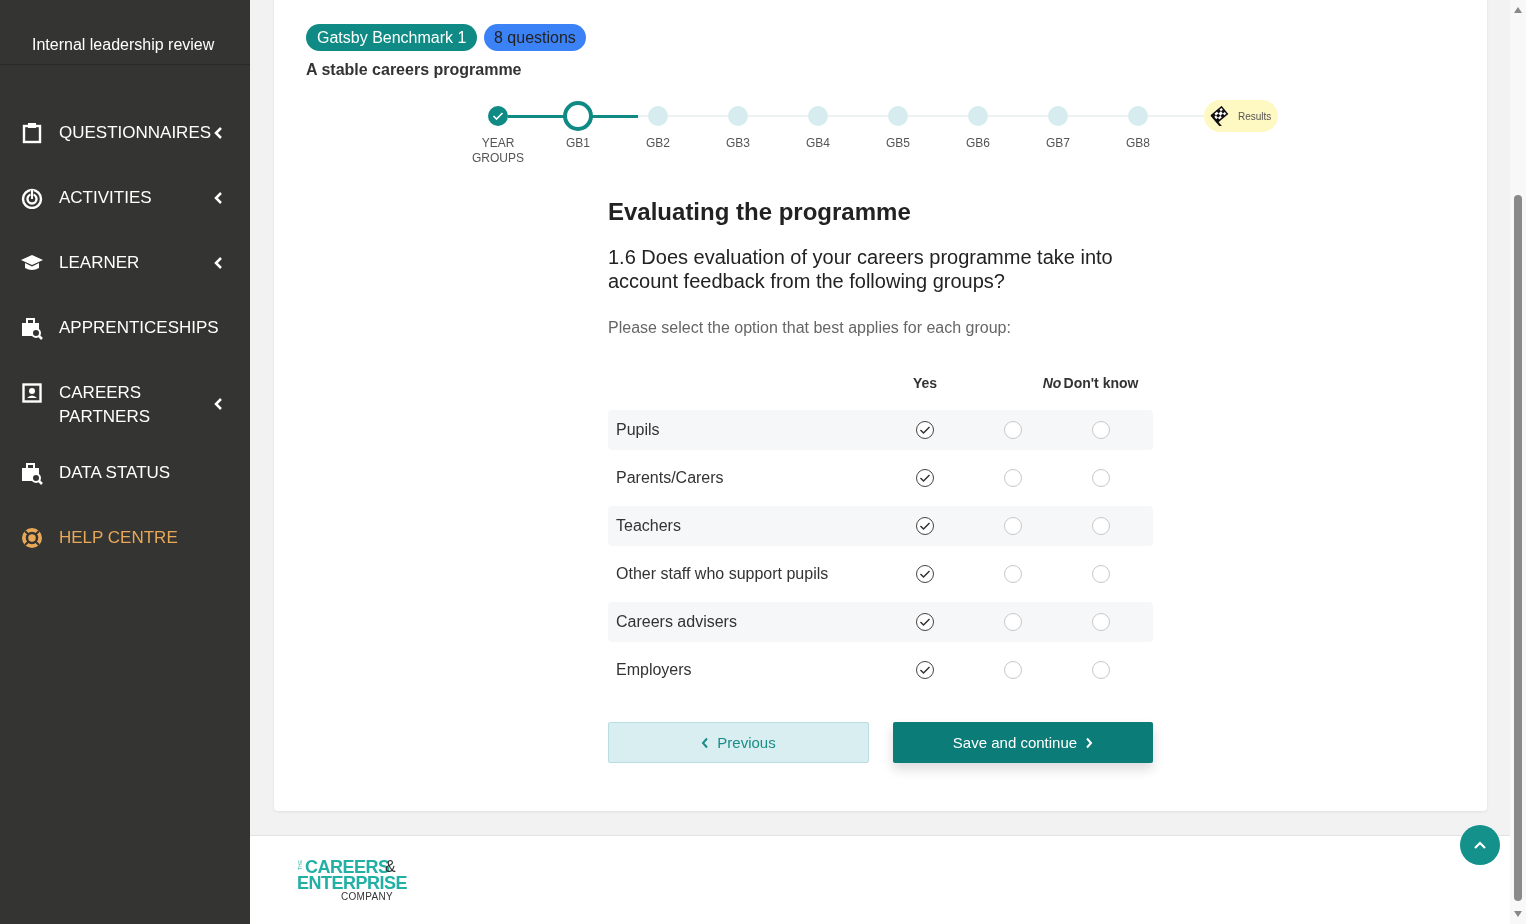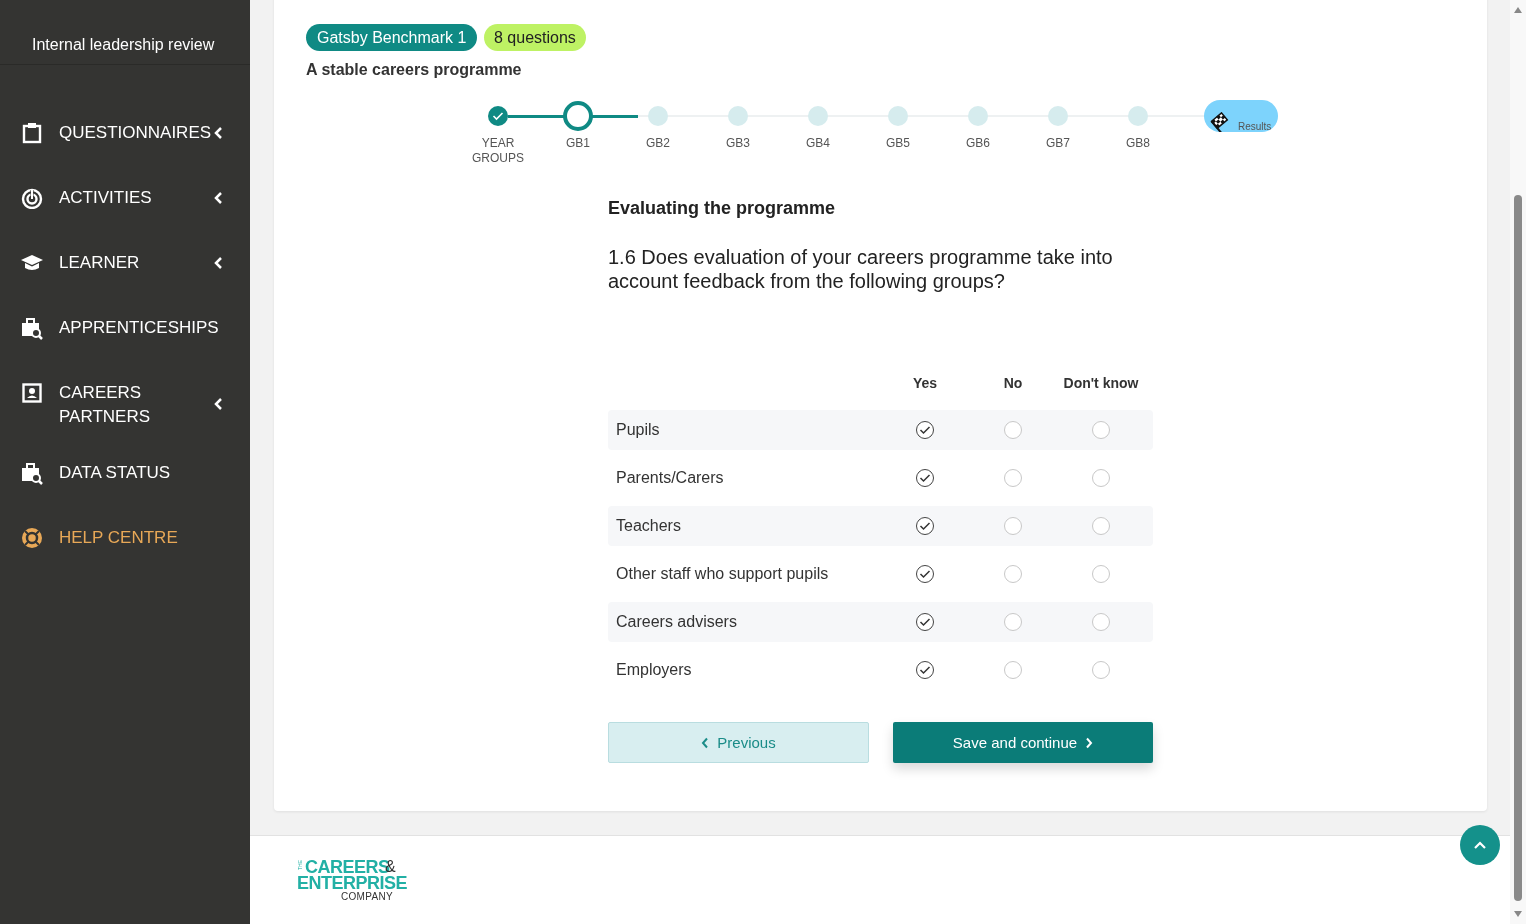--- a/index.html
+++ b/index.html
@@ -14,36 +14,36 @@
   .nav-item { position: absolute; left: 0; width: 250px; display: flex; align-items: flex-start; color: #fff; font-size: 17px; cursor: pointer; }
   .nav-item .icon { position: absolute; left: 20px; width: 24px; height: 24px; display: flex; align-items: center; justify-content: center; }
   .nav-item .label { position: absolute; left: 59px; line-height: 24px; }
   .nav-item .chev { position: absolute; left: 213px; width: 12px; height: 24px; display: flex; align-items: center; }
   .nav-item.help { color: #e8a857; }
 
   
   .main { position: absolute; left: 250px; top: 0; width: 1260px; height: 924px; }
   .card { position: absolute; left: 24px; top: -10px; width: 1213px; height: 821px; background: #fff; border-radius: 4px; box-shadow: 0 1px 3px rgba(0,0,0,0.08); }
   .badge-gb { position: absolute; left: 56px; top: 24px; height: 27px; padding: 0 11px; background: #0f8a84; color: #fff; border-radius: 14px; font-size: 16px; line-height: 27px; }
-  .badge-q { position: absolute; left: 234px; top: 24px; height: 27px; padding: 0 10px; background: #bef264; color: #222; border-radius: 14px; font-size: 16px; line-height: 27px; }
+  .badge-q { position: absolute; left: 234px; top: 24px; height: 27px; padding: 0 10px; background: #3b82f6; color: #222; border-radius: 14px; font-size: 16px; line-height: 27px; }
   .subtitle { position: absolute; left: 56px; top: 61px; font-size: 16px; font-weight: bold; color: #333; }
 
   
   .stepper { position: absolute; left: 0; top: 100px; width: 1260px; height: 70px; }
   .step-line { position: absolute; height: 2px; top: 15px; background: #eef1f2; }
   .step-line.done { background: #0f8a84; height: 3px; top: 14.5px; }
   .step-dot { position: absolute; top: 6px; width: 20px; height: 20px; border-radius: 50%; background: #d6ecee; }
   .step-dot.done { background: #0f8a84; display: flex; align-items: center; justify-content: center; }
   .step-dot.current { top: 1px; width: 30px; height: 30px; background: #fff; border: 4px solid #0f8a84; }
   .step-label { position: absolute; top: 36px; width: 80px; text-align: center; font-size: 12px; color: #555; line-height: 15px; }
-  .results-pill { position: absolute; left: 954px; top: 0; width: 74px; height: 32px; border-radius: 16px; background: #7dd3fc; display: flex; align-items: flex-end; padding-left: 6px; }
+  .results-pill { position: absolute; left: 954px; top: 0; width: 74px; height: 32px; border-radius: 16px; background: #fef9c3; display: flex; align-items: center; padding-left: 6px; }
   .results-pill span.txt { font-size: 10px; color: #555; margin-left: 8px; }
 
   
-  .section-title { position: absolute; left: 358px; top: 198px; font-size: 18px; font-weight: bold; color: #222; }
+  .section-title { position: absolute; left: 358px; top: 198px; font-size: 24px; font-weight: bold; color: #222; }
   .question { position: absolute; left: 358px; top: 245px; width: 560px; font-size: 20px; line-height: 24px; color: #222; }
   .instruction { position: absolute; left: 358px; top: 319px; font-size: 16px; color: #666; }
 
   .col-head { position: absolute; top: 375px; font-size: 14px; font-weight: bold; color: #333; text-align: center; width: 100px; }
   .row { position: absolute; left: 358px; width: 545px; height: 40px; border-radius: 4px; }
   .row.alt { background: #f6f7f9; }
   .row-label { position: absolute; left: 8px; top: 0; line-height: 40px; font-size: 16px; color: #333; }
   .radio { position: absolute; top: 11px; width: 18px; height: 18px; border-radius: 50%; border: 1px solid #c8c8c8; background: #fff; cursor: pointer; }
   .radio.checked { border: 1.5px solid #444; display: flex; align-items: center; justify-content: center; }
 
@@ -231,23 +231,24 @@
             <rect x="10.5" y="10" width="3.25" height="3" fill="#111"></rect>
           <path d="M4 4 L4 19" stroke="#111" stroke-width="2"></path>
         </g>
       </svg>
       <span class="txt">Results</span>
     </div>
   </div>
 
   <div class="section-title">Evaluating the programme</div>
   <div class="question">1.6 Does evaluation of your careers programme take into account feedback from the following groups?</div>
+  <div class="instruction">Please select the option that best applies for each group:</div>
 
   <div class="col-head" style="left:625px;">Yes</div>
-  <div class="col-head" style="left:713px;">No</div>
+  <div class="col-head" style="left:752px;font-style:italic;">No</div>
   <div class="col-head" style="left:801px;">Don't know</div>
 
   <div class="row alt" style="top:410px;">
     <span class="row-label">Pupils</span>
     <span class="radio checked" style="left:308px;">
         <svg width="12" height="10" viewBox="0 0 12 10">
           <path d="M1.5 5 L4.5 8 L10.5 2" fill="none" stroke="#333" stroke-width="1.5"></path>
         </svg>
       </span>
     <span class="radio" style="left:396px;"></span>

